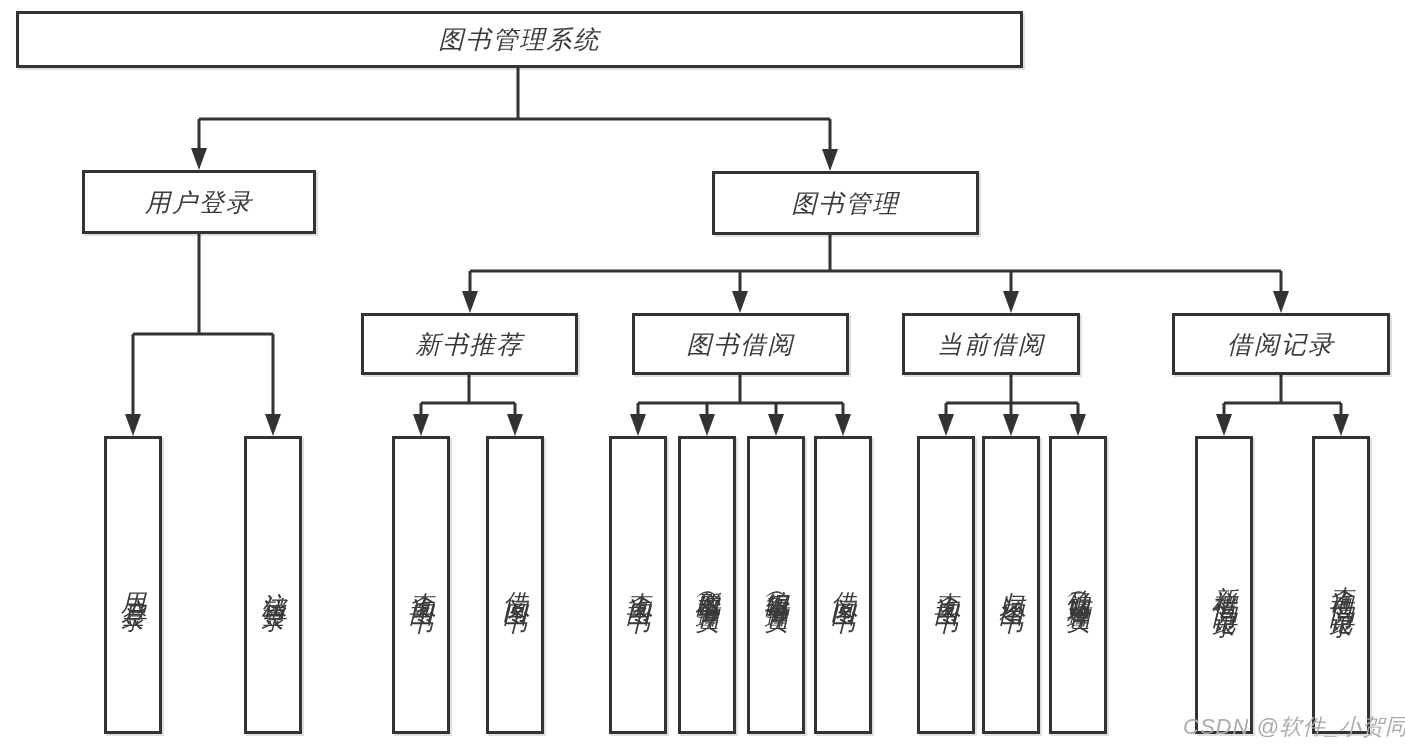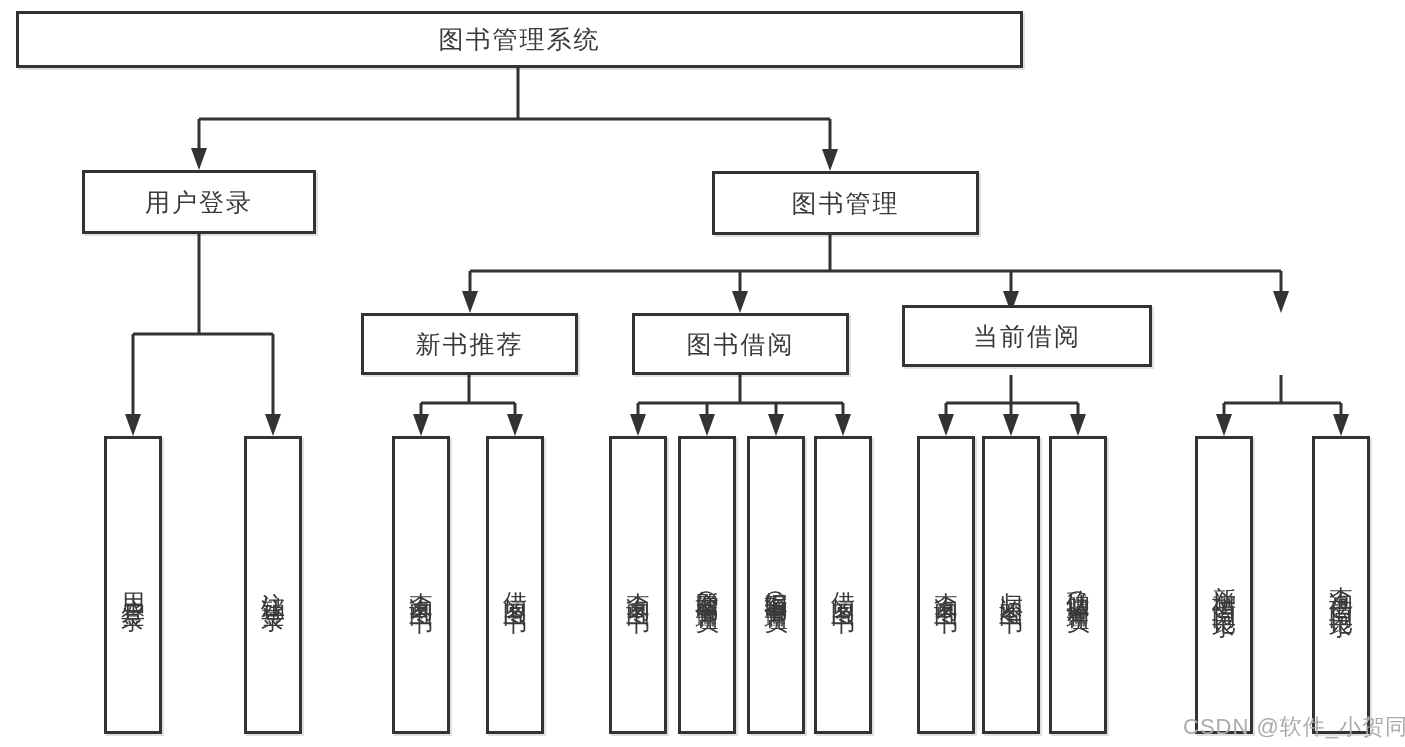--- a/index.html
+++ b/index.html
@@ -6,20 +6,21 @@
     margin: 0; padding: 0;
     width: 1405px; height: 747px;
     background: #ffffff;
     overflow: hidden;
     font-family: "Liberation Sans", "DejaVu Sans", sans-serif;
   }
   .stage {
     position: relative;
     width: 1405px; height: 747px;
     background: #ffffff;
+    font-style: italic;
   }
   svg.connectors {
     position: absolute; left: 0; top: 0;
     width: 1405px; height: 747px;
     z-index: 1;
   }
   svg.connectors path {
     stroke: #333333; stroke-width: 3; fill: none;
   }
   svg.connectors polygon { fill: #333333; stroke: none; }
@@ -110,22 +111,25 @@
   <div class="node hbox" style="left:712px; top:171px; width:267px; height:64px">
     <span>图书管理</span>
   </div>
 
   <div class="node hbox" style="left:361px; top:313px; width:217px; height:62px">
     <span>新书推荐</span>
   </div>
   <div class="node hbox" style="left:632px; top:313px; width:217px; height:62px">
     <span>图书借阅</span>
   </div>
-  <div class="node hbox" style="left:902px; top:305px; width:250px; height:62px">
+  <div class="node hbox" style="left:902px; top:313px; width:178px; height:62px">
     <span>当前借阅</span>
+  </div>
+  <div class="node hbox" style="left:1172px; top:313px; width:218px; height:62px">
+    <span>借阅记录</span>
   </div>
 
   <div class="node leaf" style="left:104px">
     <span>用户登录</span>
   </div>
   <div class="node leaf" style="left:244px">
     <span>注销登录</span>
   </div>
 
   <div class="node leaf" style="left:392px">

